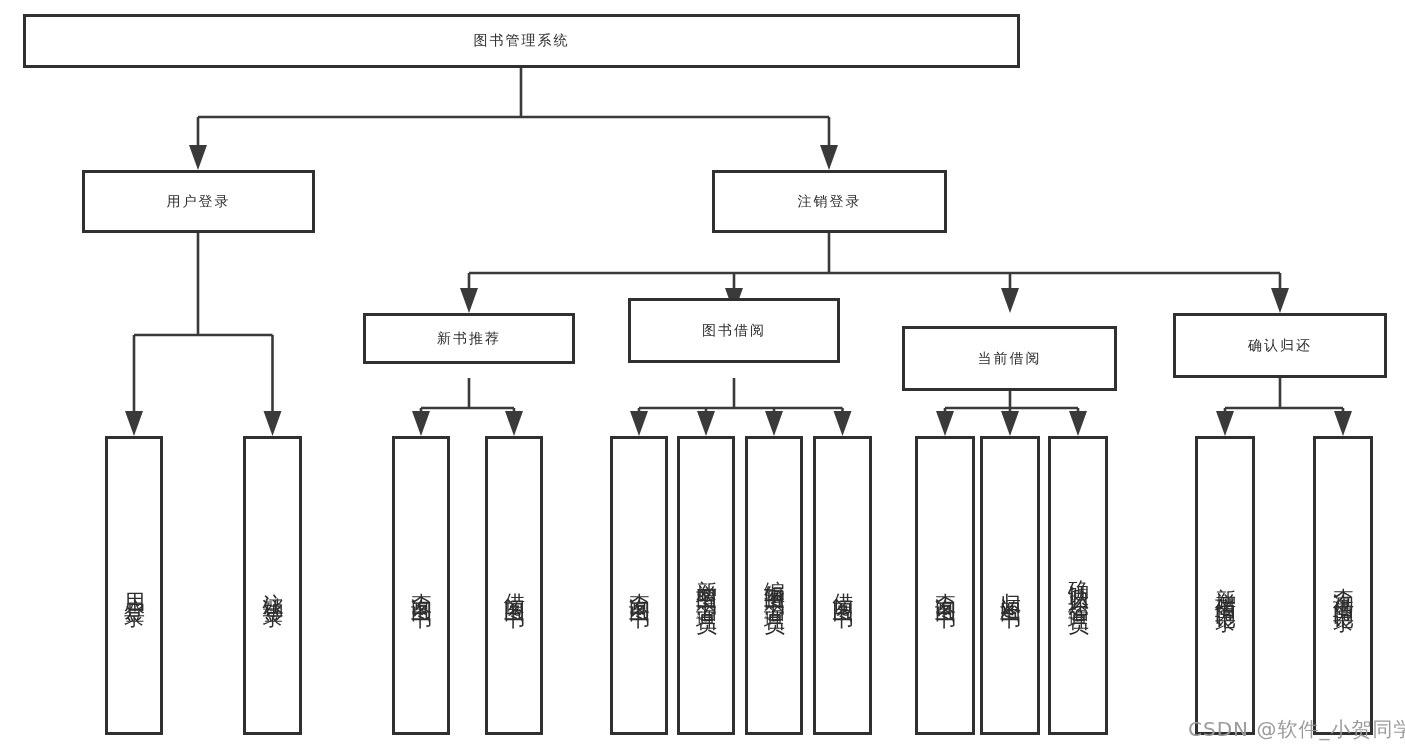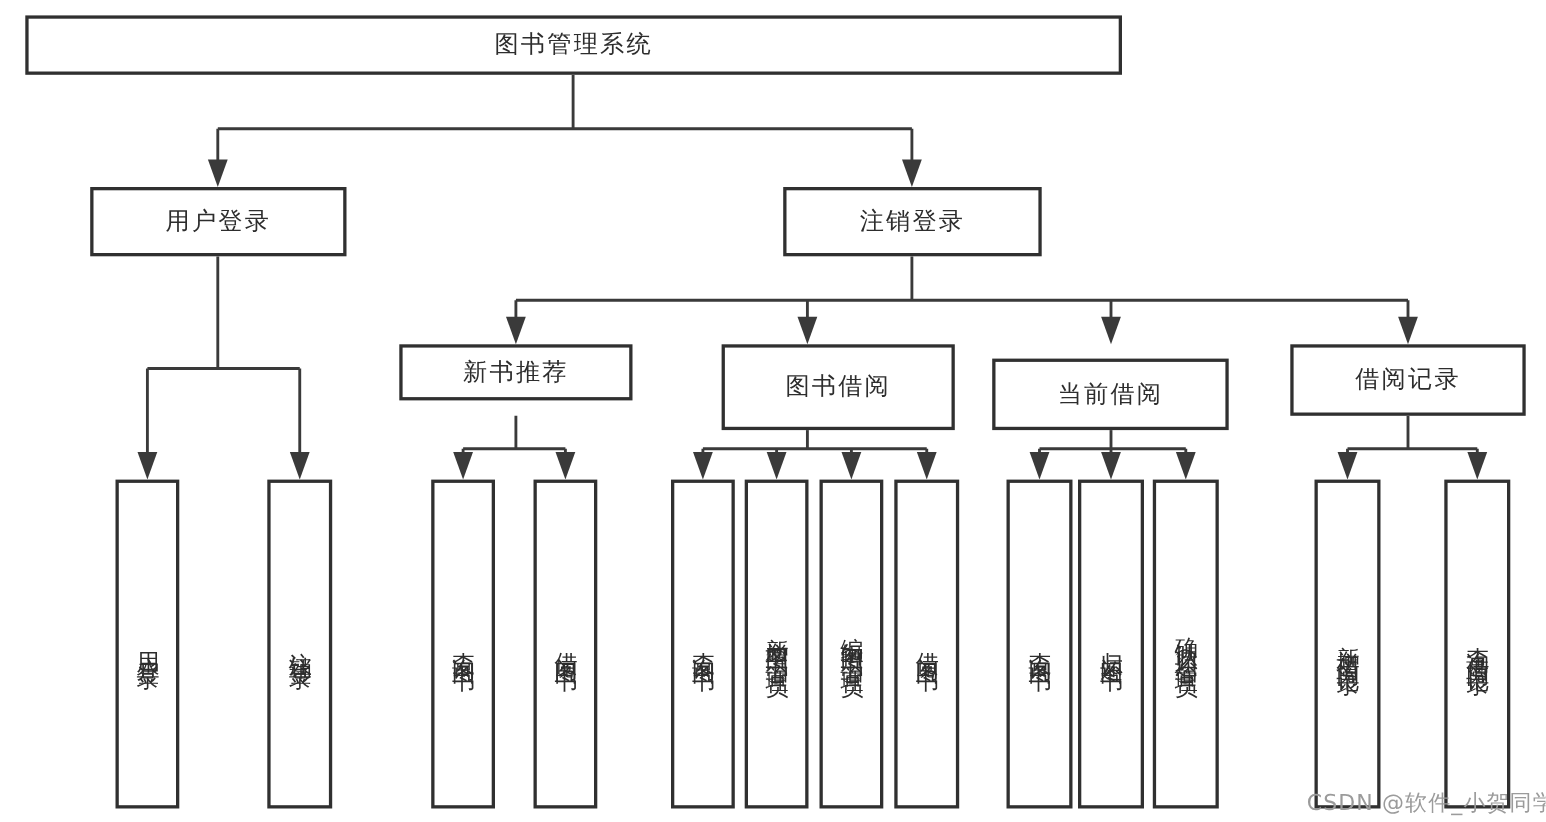--- a/index.html
+++ b/index.html
@@ -6,21 +6,21 @@
   body{
     width:1405px;height:747px;position:relative;background:#ffffff;
     font-family:"DejaVu Sans","Liberation Sans",sans-serif;
     overflow:hidden;
   }
   #wires{position:absolute;left:0;top:0;z-index:0;}
   .node{
     position:absolute;box-sizing:border-box;
     border:3px solid #303030;background:#ffffff;
     display:flex;align-items:center;justify-content:center;
-    color:#2d2d2d;font-size:22px;letter-spacing:2px;
+    color:#2d2d2d;font-size:14px;letter-spacing:2px;
     z-index:1;text-align:center;line-height:1.25;
   }
   .node.vertical{
     writing-mode:vertical-rl;
     font-size:21px;letter-spacing:5px;line-height:1.0;
   }
   .watermark{
     position:absolute;z-index:2;color:#9b9b9b;font-size:20px;
     letter-spacing:1px;white-space:nowrap;
   }
@@ -60,23 +60,23 @@
     <path d="M1334 411 H1352 L1343 436 Z"></path>
   </g>
 </svg>
 
 <div class="node" style="left:23px;top:14px;width:997px;height:54px;">图书管理系统</div>
 
 <div class="node" style="left:82px;top:170px;width:233px;height:63px;">用户登录</div>
 <div class="node" style="left:712px;top:170px;width:235px;height:63px;">注销登录</div>
 
 <div class="node" style="left:363px;top:313px;width:212px;height:51px;">新书推荐</div>
-<div class="node" style="left:628px;top:313px;width:212px;height:78px;margin-left:28px;">图书借阅</div>
+<div class="node" style="left:628px;top:298px;width:212px;height:65px;">图书借阅</div>
 <div class="node" style="left:902px;top:326px;width:215px;height:65px;">当前借阅</div>
-<div class="node" style="left:1173px;top:313px;width:214px;height:65px;">借阅记录</div>
+<div class="node" style="left:1173px;top:313px;width:214px;height:65px;">确认归还</div>
 
 <div class="node vertical" style="left:105px;top:436px;width:58px;height:299px;">用户登录</div>
 <div class="node vertical" style="left:243px;top:436px;width:59px;height:299px;">注销登录</div>
 
 <div class="node vertical" style="left:392px;top:436px;width:58px;height:299px;">查询图书</div>
 <div class="node vertical" style="left:485px;top:436px;width:58px;height:299px;">借阅图书</div>
 
 <div class="node vertical" style="left:610px;top:436px;width:58px;height:299px;">查询图书</div>
 <div class="node vertical" style="left:677px;top:436px;width:58px;height:299px;">新增图书（管理员）</div>
 <div class="node vertical" style="left:745px;top:436px;width:58px;height:299px;">编辑图书（管理员）</div>

